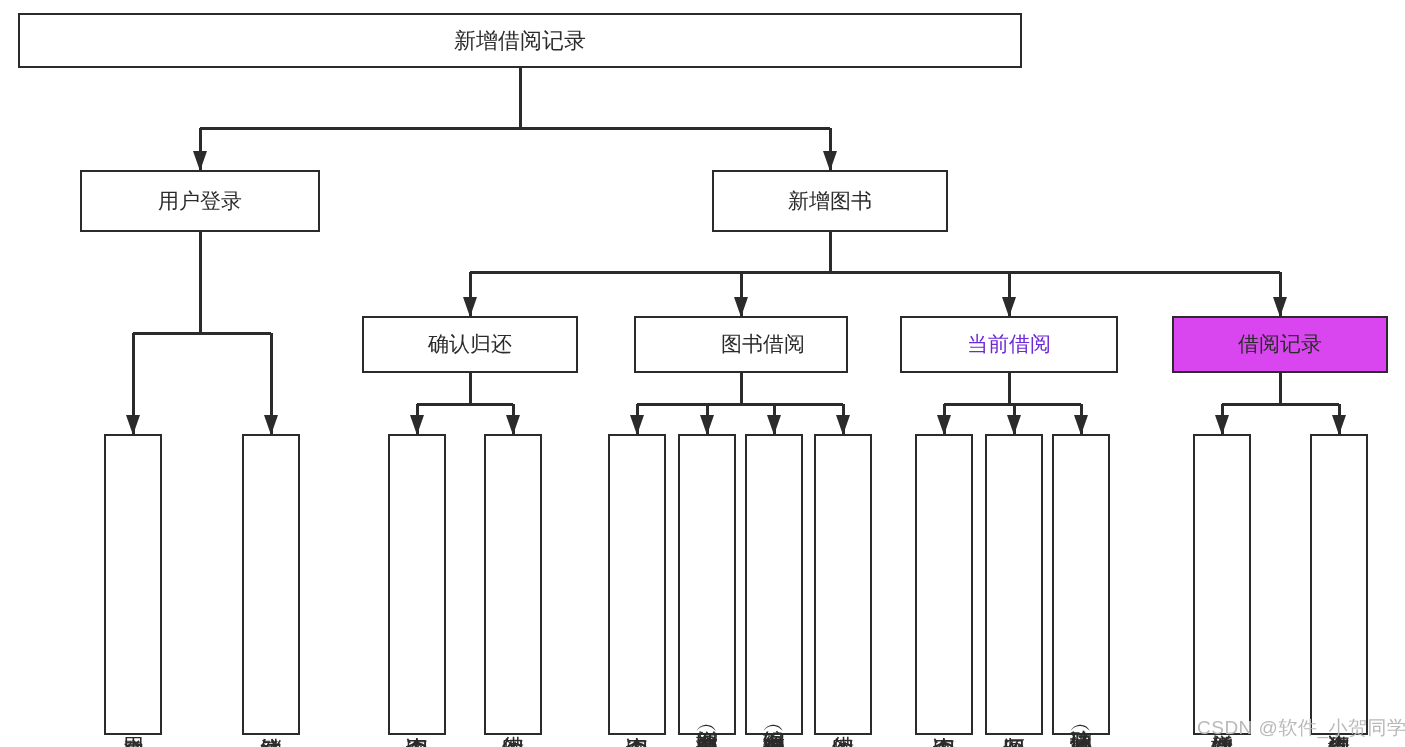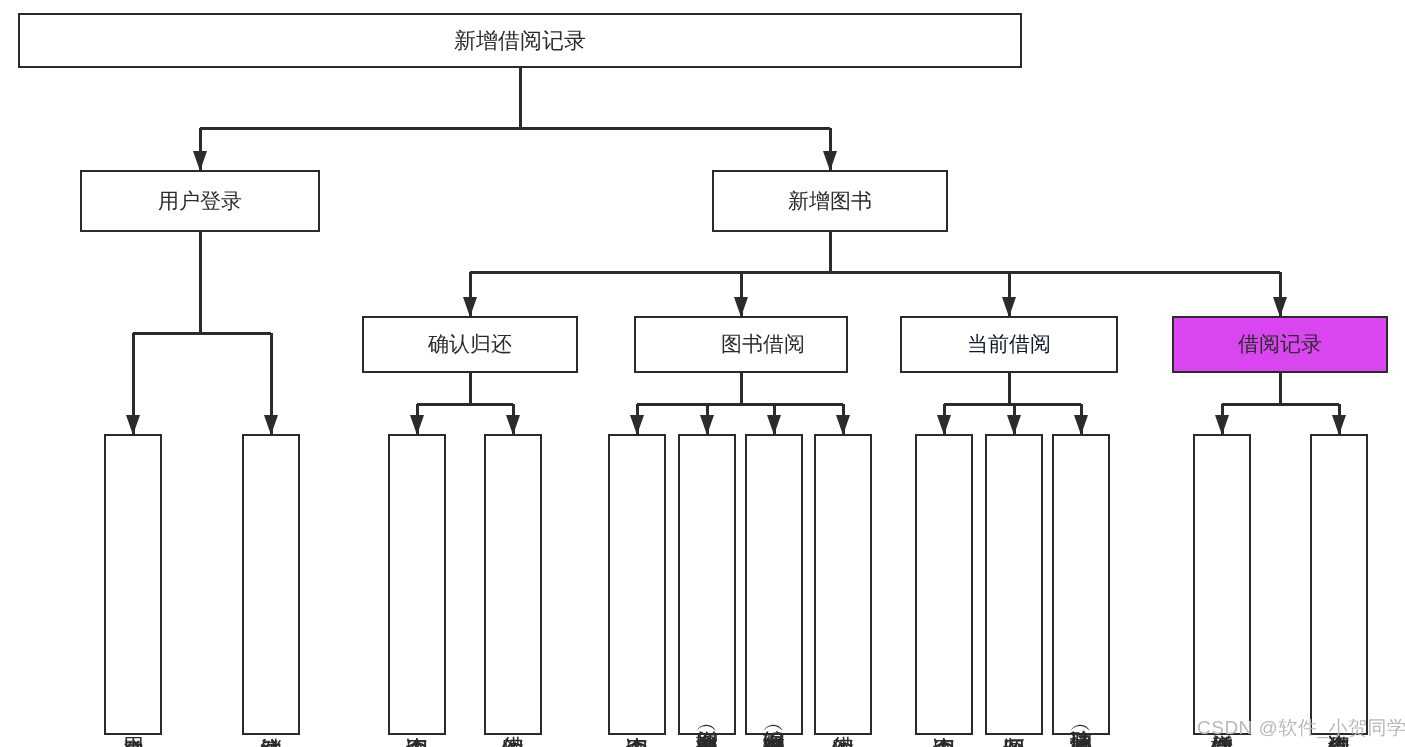--- a/index.html
+++ b/index.html
@@ -135,21 +135,21 @@
       </div>
       <div class="node horiz" style="left: 712px; top: 170px; width: 236px; height: 62px; border-color: rgb(43, 43, 43); background: rgb(255, 255, 255); color: rgb(43, 43, 43);">
         <span class="lbl">新增图书</span>
       </div>
       <div class="node horiz" style="left: 362px; top: 316px; width: 216px; height: 57px; border-color: rgb(43, 43, 43); background: rgb(255, 255, 255); color: rgb(43, 43, 43);">
         <span class="lbl">确认归还</span>
       </div>
       <div class="node horiz" style="left: 634px; top: 316px; width: 214px; height: 57px; border-color: rgb(43, 43, 43); background: rgb(255, 255, 255); color: rgb(43, 43, 43); padding-left: 44px;">
         <span class="lbl">图书借阅</span>
       </div>
-      <div class="node horiz" style="left: 900px; top: 316px; width: 218px; height: 57px; border-color: rgb(43, 43, 43); background: rgb(255, 255, 255); color: #0f172a;">
+      <div class="node horiz" style="left: 900px; top: 316px; width: 218px; height: 57px; border-color: rgb(43, 43, 43); background: rgb(255, 255, 255); color: #6d28d9;">
         <span class="lbl">当前借阅</span>
       </div>
       <div class="node horiz" style="left: 1172px; top: 316px; width: 216px; height: 57px; border-color: rgb(43, 43, 43); background: #d946ef; color: rgb(43, 43, 43);">
         <span class="lbl">借阅记录</span>
       </div>
       <div class="node vert" style="left: 104px; top: 434px; width: 58px; height: 301px; border-color: rgb(43, 43, 43); background: rgb(255, 255, 255); color: rgb(43, 43, 43);">
         <span class="lbl">用户登录</span>
       </div>
       <div class="node vert" style="left: 242px; top: 434px; width: 58px; height: 301px; border-color: rgb(43, 43, 43); background: rgb(255, 255, 255); color: rgb(43, 43, 43);">
         <span class="lbl">注销登录</span>

